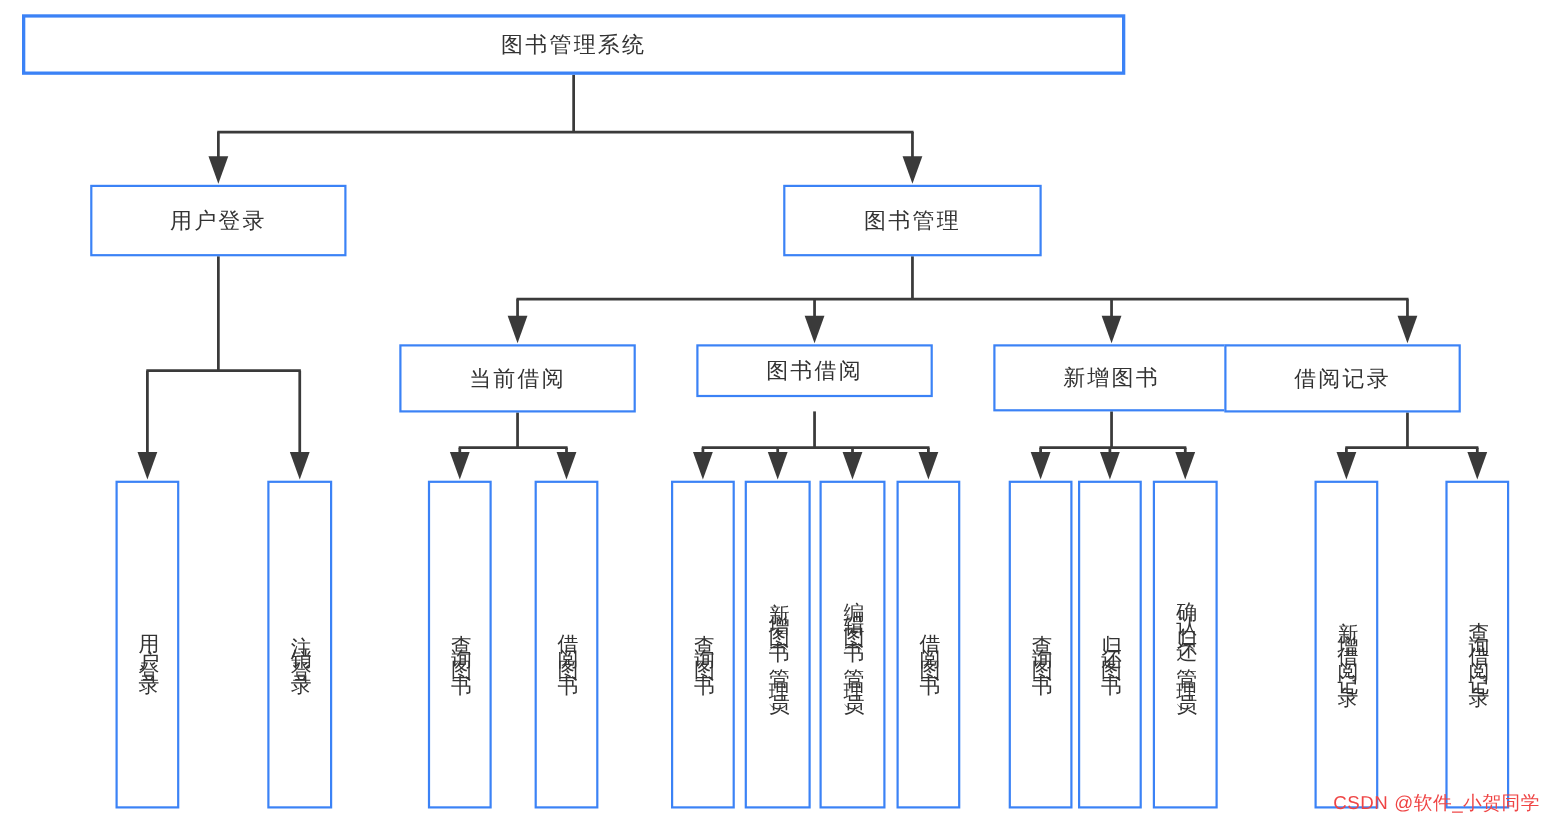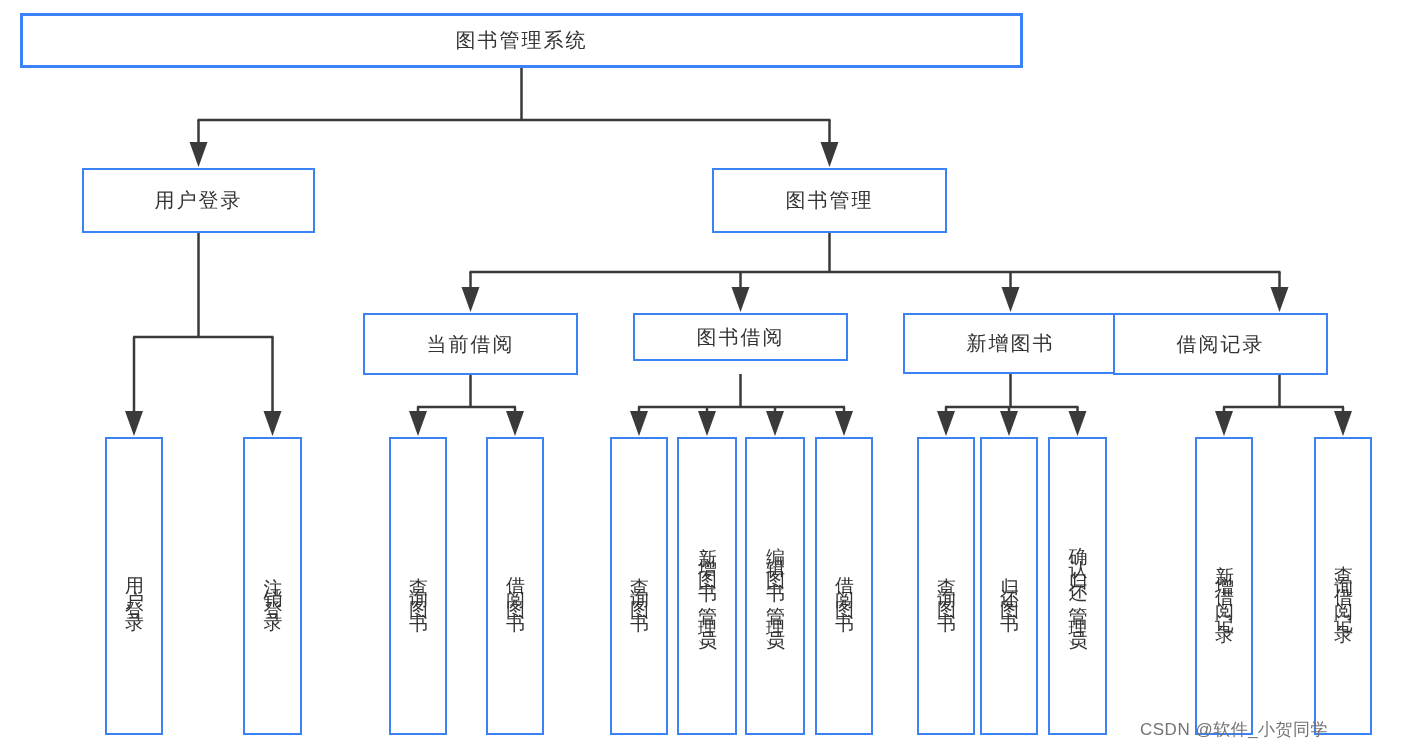--- a/index.html
+++ b/index.html
@@ -44,24 +44,24 @@
     font-size: 19px;
     line-height: 1.2;
     letter-spacing: 12px;
     color: #333333;
   }
   .node-root {
     border-width: 3px;
   }
   #watermark {
     position: absolute;
-    left: 1140px;
+    left: 1212px;
     top: 718px;
     font-size: 17px;
-    color: #737373;
+    color: #ef4444;
     white-space: nowrap;
     letter-spacing: 0.5px;
   }
 </style>
 </head>
 <body>
 
 <div id="stage">
   <svg id="edges" xmlns="http://www.w3.org/2000/svg" width="1405" height="747" viewBox="0 0 1405 747">
       <line x1="521.5" y1="67" x2="521.5" y2="120" stroke="#3a3a3a" stroke-width="2.5"></line>

